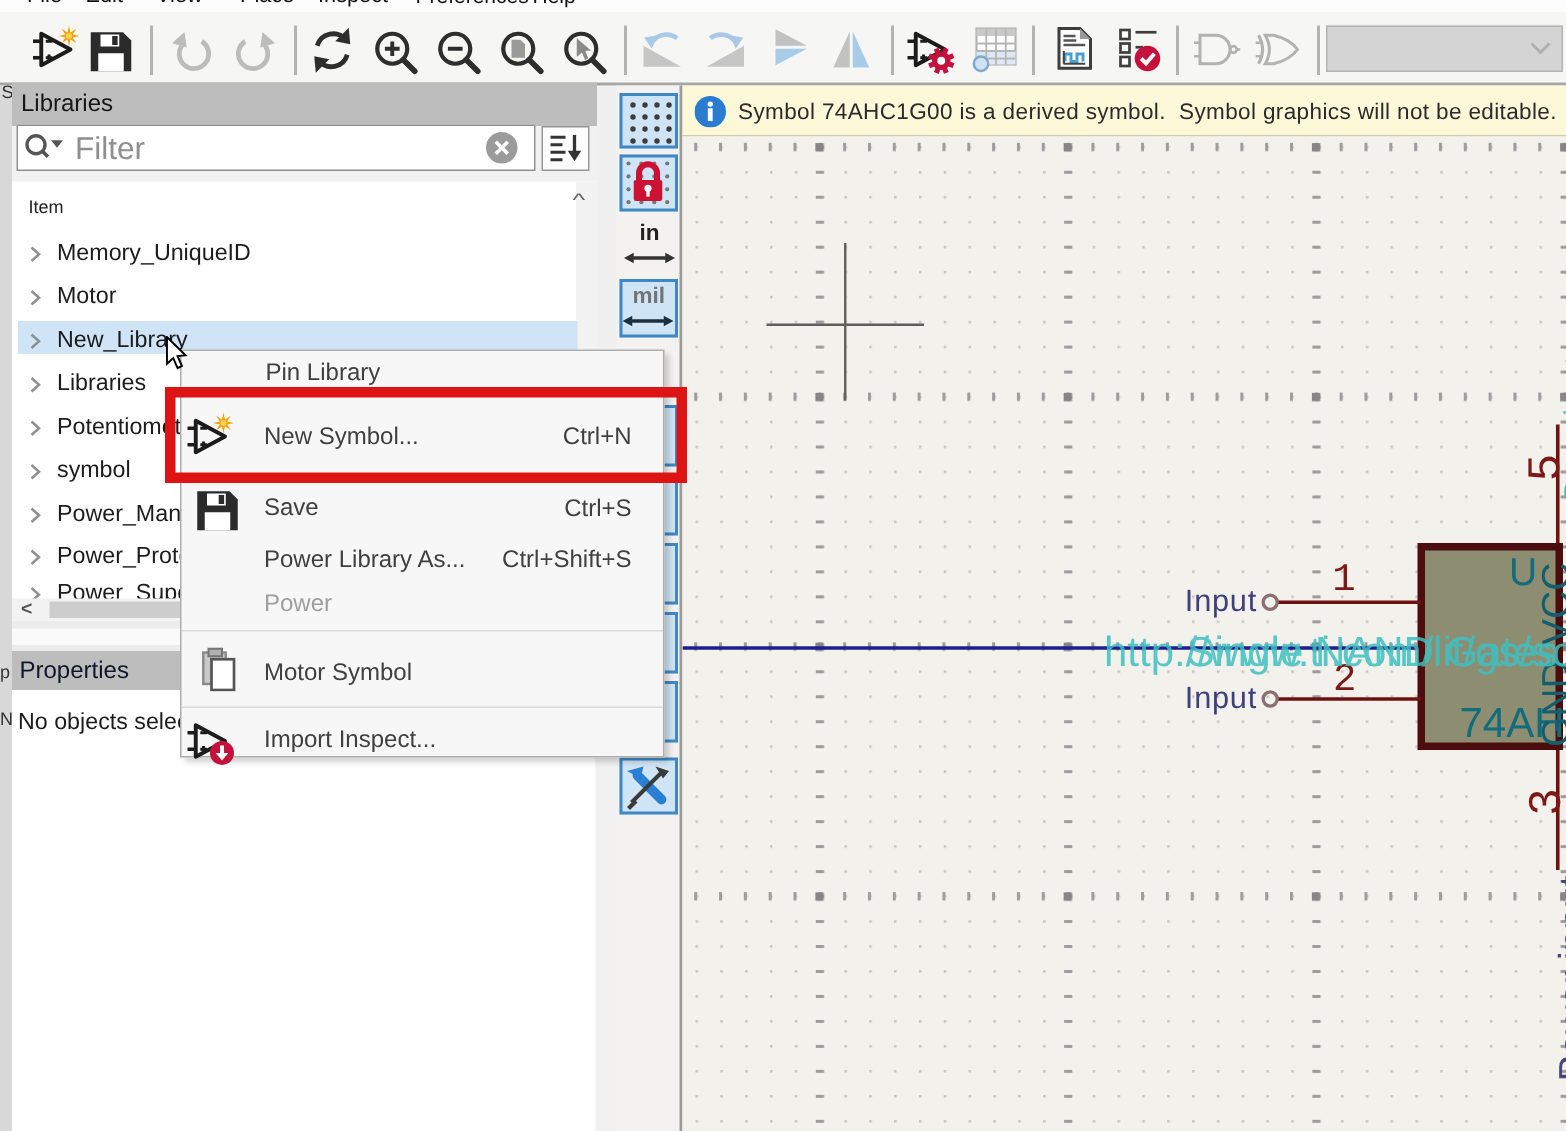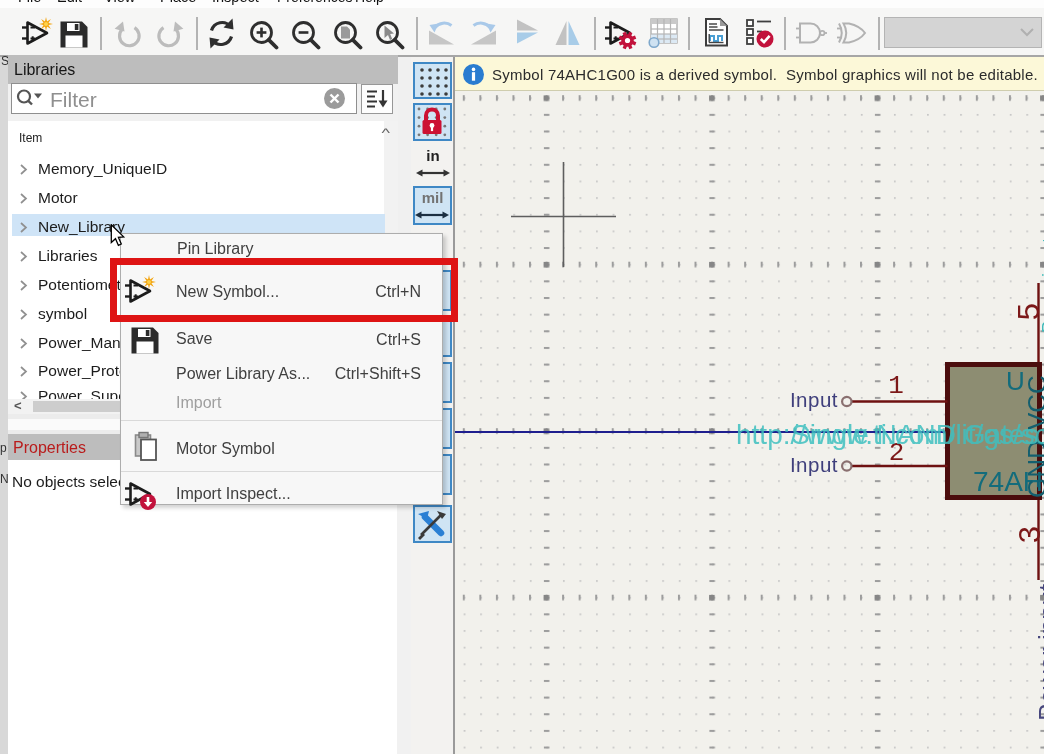--- a/index.html
+++ b/index.html
@@ -264,21 +264,21 @@
 </div>
 
 <div class="abs" style="left:8px;top:399px;width:390px;height:15px;background:#f2f2f2"></div>
 <div class="abs" style="left:14px;top:398px;font-size:13px;color:#555;font-weight:bold">&lt;</div>
 <div class="abs" style="left:33px;top:401px;width:237px;height:11px;background:#cdcdcd"></div>
 
 <div class="abs" style="left:8px;top:414px;width:390px;height:20px;background:#ececec"></div>
 <div class="abs" style="left:8px;top:419px;width:390px;height:11px;background:#fafafa"></div>
 
 <div class="abs" style="left:8px;top:434px;width:390px;height:26px;background:#bdbdbd"></div>
-<div class="abs" style="left:13px;top:439px;font-size:16px;color:#b91c1c">Properties</div>
+<div class="abs" style="left:13px;top:439px;font-size:16px;color:#0f172a">Properties</div>
 <div class="abs" style="left:8px;top:460px;width:389px;height:294px;background:#fff"></div>
 <div class="abs" style="left:397px;top:460px;width:14px;height:294px;background:#f1f1f1"></div>
 <div class="abs" style="left:12px;top:473px;font-size:15.5px;color:#1c1c1c">No objects selected</div>
 
 <div class="abs" style="left:411px;top:57px;width:42px;height:697px;background:#f3f2f0;border-right:2px solid #9a9a9a;box-sizing:content-box"></div>
 <div id="vtoolbar">
 <div class="abs" style="left:413px;top:62px;width:39px;height:37px;background:#cfe4f4;border:2px solid #3f88c5;box-sizing:border-box"><svg width="34" height="33" viewBox="0 0 34 33">
         <circle cx="7" cy="6" r="1.8" fill="#3c3c3c"></circle>
         <circle cx="7" cy="14" r="1.8" fill="#3c3c3c"></circle>
         <circle cx="7" cy="22" r="1.8" fill="#3c3c3c"></circle>
@@ -420,21 +420,21 @@
 <div id="mi-save" class="abs" style="left:129px;top:324px"><svg width="30" height="30" viewBox="0 0 30 30">
         <path d="M2.5 3.5 H24 L29.5 9 V29.5 H2.5 Z" fill="#2b2b2b"></path>
         <rect x="9" y="5" width="12.5" height="8" fill="#fff"></rect>
         <rect x="16.8" y="6" width="3.6" height="6" fill="#2b2b2b"></rect>
         <rect x="7.5" y="17.5" width="17" height="12" fill="#fff"></rect>
       </svg></div>
 <div class="mi" style="left:176px;top:330px">Save</div>
 <div class="mi" style="left:340px;top:331px;width:81px;text-align:right">Ctrl+S</div>
 <div class="mi" style="left:176px;top:365px">Power Library As...</div>
 <div class="mi" style="left:290px;top:365px;width:131px;text-align:right">Ctrl+Shift+S</div>
-<div class="mi" style="left:176px;top:394px;color:#9e9e9e">Import</div>
+<div class="mi" style="left:176px;top:394px;color:#9e9e9e">Power</div>
 <div class="abs" style="left:121px;top:420px;width:321px;height:1px;background:#d9d9d9"></div>
 <div id="mi-paste" class="abs" style="left:130px;top:431px"><svg width="30" height="30" viewBox="0 0 30 30">
         <rect x="5.5" y="4" width="15" height="21" fill="#c9c9c9" stroke="#8a8a8a" stroke-width="1.6"></rect>
         <rect x="9" y="1.5" width="9" height="5" fill="#b0b0b0" stroke="#777" stroke-width="1.4"></rect>
         <rect x="11" y="8.5" width="15" height="20.5" fill="#fff" stroke="#555" stroke-width="1.8"></rect>
       </svg></div>
 <div class="mi" style="left:176px;top:440px">Motor Symbol</div>
 <div class="abs" style="left:121px;top:471px;width:321px;height:1px;background:#d9d9d9"></div>
 <div id="mi-import" class="abs" style="left:123px;top:477px"><svg width="34" height="34" viewBox="0 0 34 34">
         <path d="M7.5 6.5 L7.5 27.5 L27 17 Z" fill="none" stroke="#1c1c1c" stroke-width="2.6" stroke-linejoin="round"></path>

